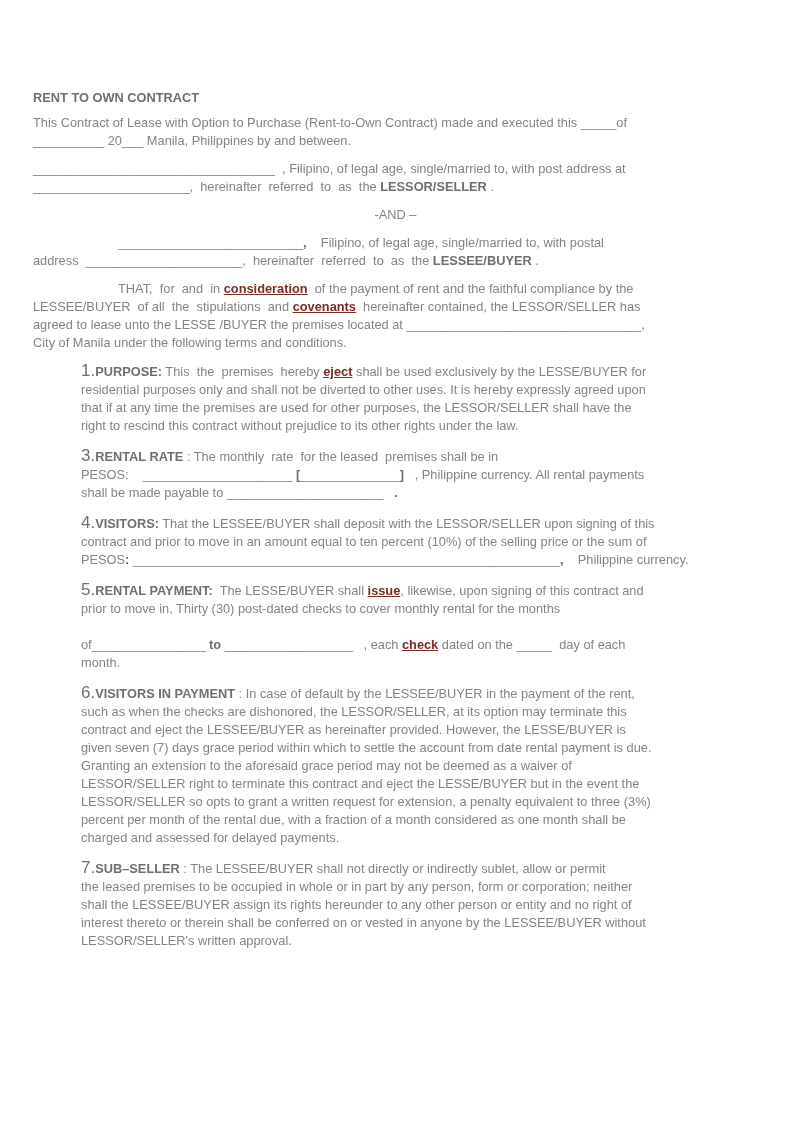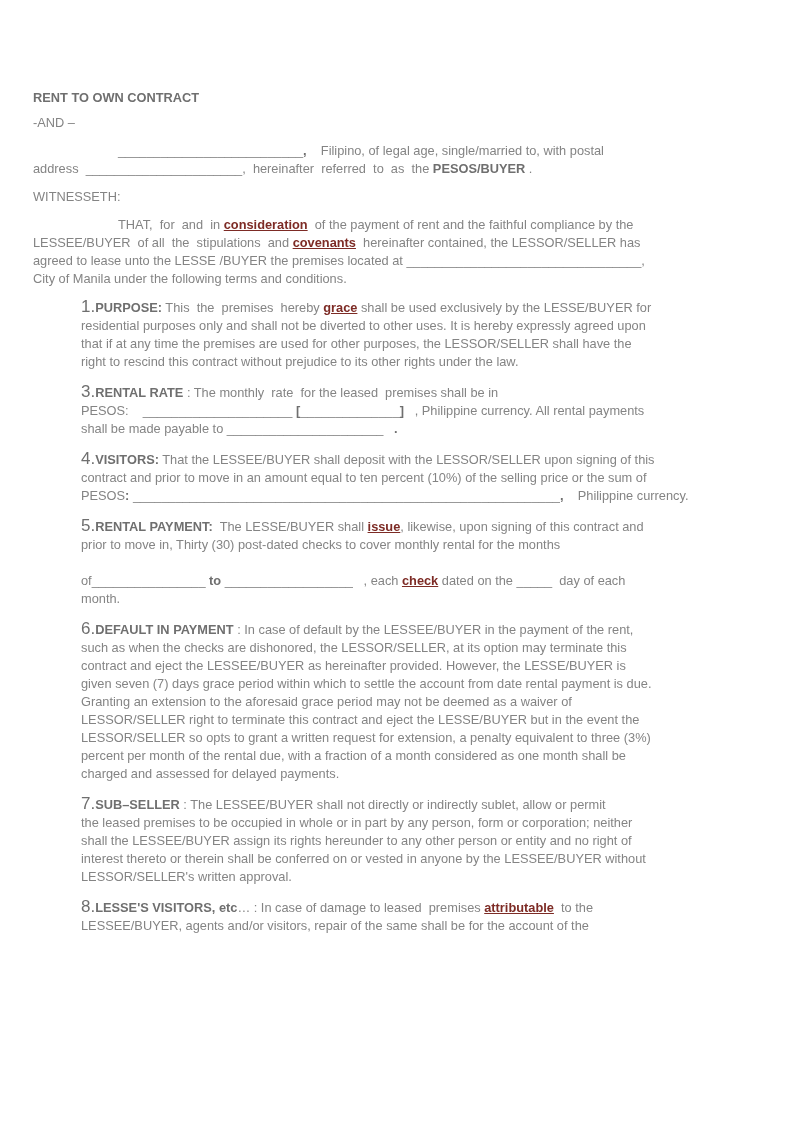--- a/index.html
+++ b/index.html
@@ -12,66 +12,67 @@
     box-sizing: border-box;
     padding: 85px 35px 0 33px;
     overflow: hidden;
     font-family: "Liberation Sans", "DejaVu Sans", sans-serif;
     font-size: 12.8px;
     line-height: 18px;
     color: var(--c-body, #848484);
   }
   .block { margin: 0 0 10px 0; white-space: pre-wrap; }
   .b-title { font-weight: bold; color: var(--c-bold, #6f6f6f); margin-bottom: 7px; }
-  .b-center { text-align: left; }
+  .b-center { text-align: center; }
   .b-ind { text-indent: 85px; }
   .b-item { margin-left: 48px; margin-bottom: 12px; }
   .seg-b { font-weight: bold; color: var(--c-bold, #6f6f6f); }
   .seg-r { font-weight: bold; color: var(--c-link, #7d2b25); text-decoration: underline; }
   .seg-n { font-size: 17px; line-height: 18px; color: var(--c-bold, #6f6f6f); }
 </style>
 </head>
 <body>
 
 <div class="page">
   <div>
       <div class="block b-title"><span>RENT TO OWN CONTRACT</span></div>
+      <div class="block b-para"><span>This Contract of Lease with Option to Purchase (Rent-to-Own Contract) made and executed this _____of
+__________ 20___ Manila, Philippines by and between.</span></div>
+      <div class="block b-para"><span>__________________________________  , Filipino, of legal age, single/married to, with post address at
+______________________,  hereinafter  referred  to  as  the </span><span class="seg-b">LESSOR/SELLER</span><span> .</span></div>
       <div class="block b-center"><span>-AND –</span></div>
       <div class="block b-para b-ind"><span>__________________________</span><span class="seg-b">,</span><span>    Filipino, of legal age, single/married to, with postal
-address  ______________________,  hereinafter  referred  to  as  the </span><span class="seg-b">PESOS/BUYER</span><span> .</span></div>
-      <div class="block b-center"><span>WITNESSETH:</span></div>
+address  ______________________,  hereinafter  referred  to  as  the </span><span class="seg-b">LESSEE/BUYER</span><span> .</span></div>
       <div class="block b-para b-ind"><span>THAT,  for  and  in </span><span class="seg-r">consideration</span><span>  of the payment of rent and the faithful compliance by the
 LESSEE/BUYER  of all  the  stipulations  and </span><span class="seg-r">covenants</span><span>  hereinafter contained, the LESSOR/SELLER has
 agreed to lease unto the LESSE /BUYER the premises located at _________________________________,
 City of Manila under the following terms and conditions.</span></div>
-      <div class="block b-item"><span class="seg-n">1.</span><span class="seg-b">PURPOSE:</span><span> This  the  premises  hereby </span><span class="seg-r">grace</span><span> shall be used exclusively by the LESSE/BUYER for
+      <div class="block b-item"><span class="seg-n">1.</span><span class="seg-b">PURPOSE:</span><span> This  the  premises  hereby </span><span class="seg-r">eject</span><span> shall be used exclusively by the LESSE/BUYER for
 residential purposes only and shall not be diverted to other uses. It is hereby expressly agreed upon
 that if at any time the premises are used for other purposes, the LESSOR/SELLER shall have the
 right to rescind this contract without prejudice to its other rights under the law.</span></div>
       <div class="block b-item"><span class="seg-n">3.</span><span class="seg-b">RENTAL RATE</span><span> : The monthly  rate  for the leased  premises shall be in
 PESOS:    _____________________ </span><span class="seg-b">[</span><span>______________</span><span class="seg-b">]</span><span>   , Philippine currency. All rental payments
 shall be made payable to ______________________   </span><span class="seg-b">.</span></div>
       <div class="block b-item"><span class="seg-n">4.</span><span class="seg-b">VISITORS:</span><span> That the LESSEE/BUYER shall deposit with the LESSOR/SELLER upon signing of this
 contract and prior to move in an amount equal to ten percent (10%) of the selling price or the sum of
 PESOS</span><span class="seg-b">:</span><span> ____________________________________________________________</span><span class="seg-b">,</span><span>    Philippine currency.</span></div>
       <div class="block b-item"><span class="seg-n">5.</span><span class="seg-b">RENTAL PAYMENT:</span><span>  The LESSE/BUYER shall </span><span class="seg-r">issue</span><span>, likewise, upon signing of this contract and
 prior to move in, Thirty (30) post-dated checks to cover monthly rental for the months
 
 of________________ </span><span class="seg-b">to</span><span> __________________   , each </span><span class="seg-r">check</span><span> dated on the _____  day of each
 month.</span></div>
-      <div class="block b-item"><span class="seg-n">6.</span><span class="seg-b">DEFAULT IN PAYMENT</span><span> : In case of default by the LESSEE/BUYER in the payment of the rent,
+      <div class="block b-item"><span class="seg-n">6.</span><span class="seg-b">VISITORS IN PAYMENT</span><span> : In case of default by the LESSEE/BUYER in the payment of the rent,
 such as when the checks are dishonored, the LESSOR/SELLER, at its option may terminate this
 contract and eject the LESSEE/BUYER as hereinafter provided. However, the LESSE/BUYER is
 given seven (7) days grace period within which to settle the account from date rental payment is due.
 Granting an extension to the aforesaid grace period may not be deemed as a waiver of
 LESSOR/SELLER right to terminate this contract and eject the LESSE/BUYER but in the event the
 LESSOR/SELLER so opts to grant a written request for extension, a penalty equivalent to three (3%)
 percent per month of the rental due, with a fraction of a month considered as one month shall be
 charged and assessed for delayed payments.</span></div>
       <div class="block b-item"><span class="seg-n">7.</span><span class="seg-b">SUB–SELLER</span><span> : The LESSEE/BUYER shall not directly or indirectly sublet, allow or permit
 the leased premises to be occupied in whole or in part by any person, form or corporation; neither
 shall the LESSEE/BUYER assign its rights hereunder to any other person or entity and no right of
 interest thereto or therein shall be conferred on or vested in anyone by the LESSEE/BUYER without
 LESSOR/SELLER's written approval.</span></div>
-      <div class="block b-item"><span class="seg-n">8.</span><span class="seg-b">LESSE'S VISITORS, etc</span><span>… : In case of damage to leased  premises </span><span class="seg-r">attributable</span><span>  to the
-LESSEE/BUYER, agents and/or visitors, repair of the same shall be for the account of the</span></div>
     </div>
 </div>
 
 </body></html>

